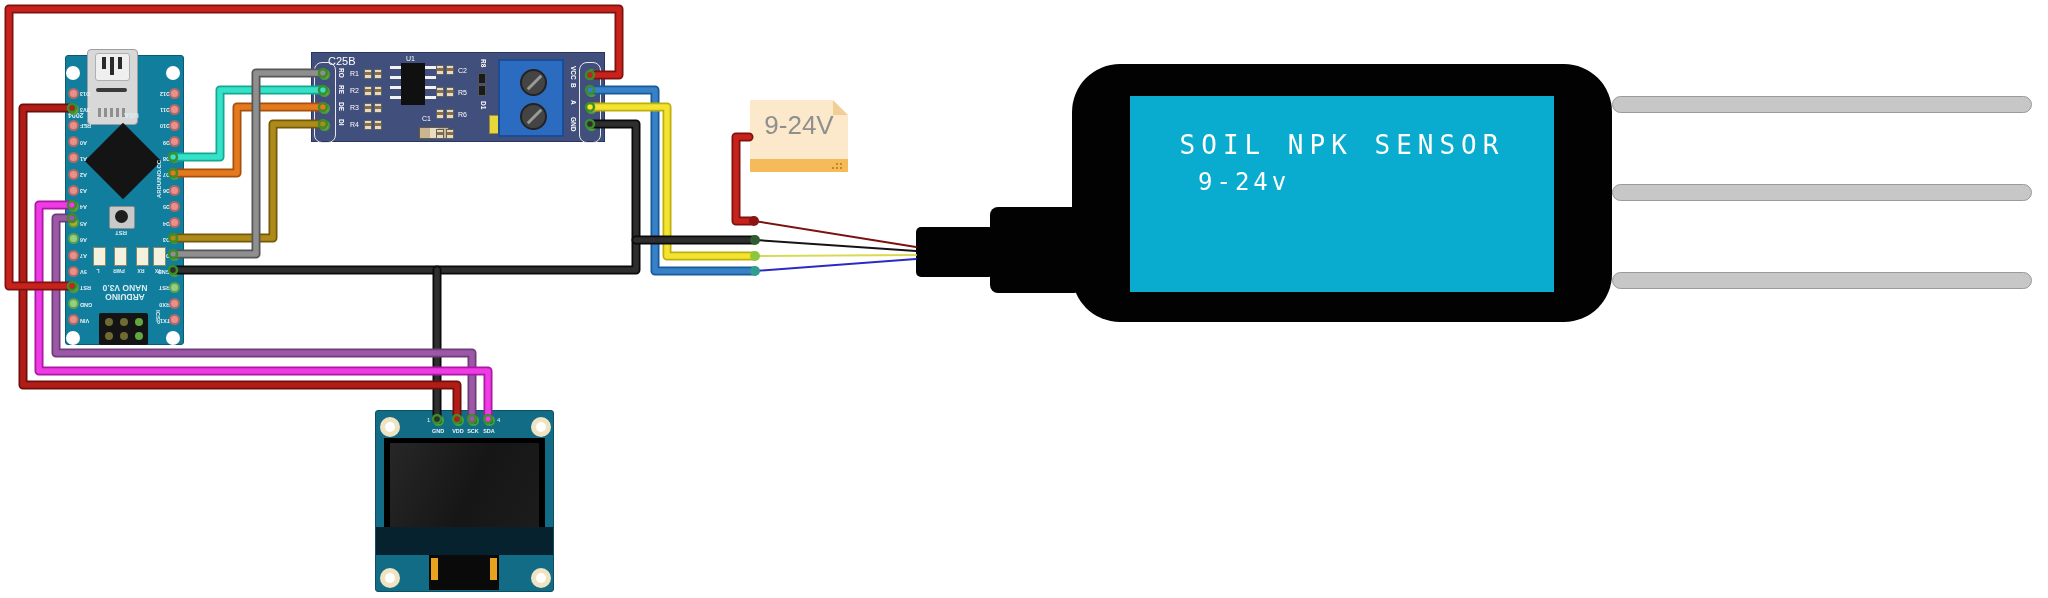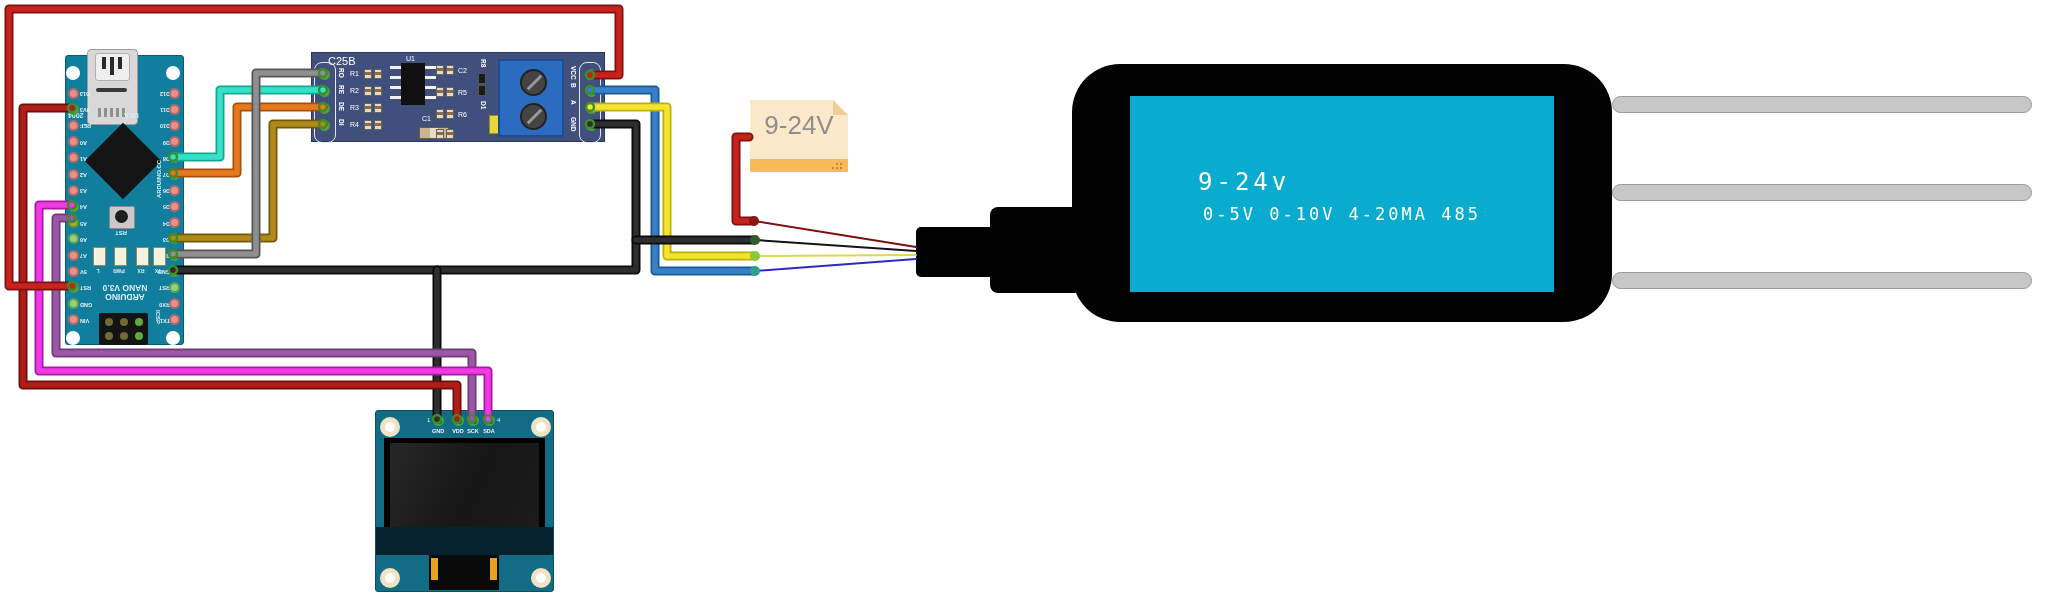--- a/index.html
+++ b/index.html
@@ -301,22 +301,22 @@
     <div class="dots"></div>
   </div>
 
   <div id="npkplug" class="part blackpart"></div>
   <div id="npkstub" class="part blackpart"></div>
   <div class="prong" style="top:96px;"></div>
   <div class="prong" style="top:184px;"></div>
   <div class="prong" style="top:272px;"></div>
   <div id="npkbody" class="part blackpart">
     <div id="npkpanel">
+      <div class="l1">SOIL NPK SENSOR</div>
       <div class="l2">9-24v</div>
-      <div class="l3">0-5V 0-10V 4-20MA 485</div>
     </div>
   </div>
 
   <div id="oled" class="part">
     <div class="ring" style="left:4px;top:6px;">
         <i></i>
       </div>
     <div class="ring" style="left:155px;top:6px;">
         <i></i>
       </div>

